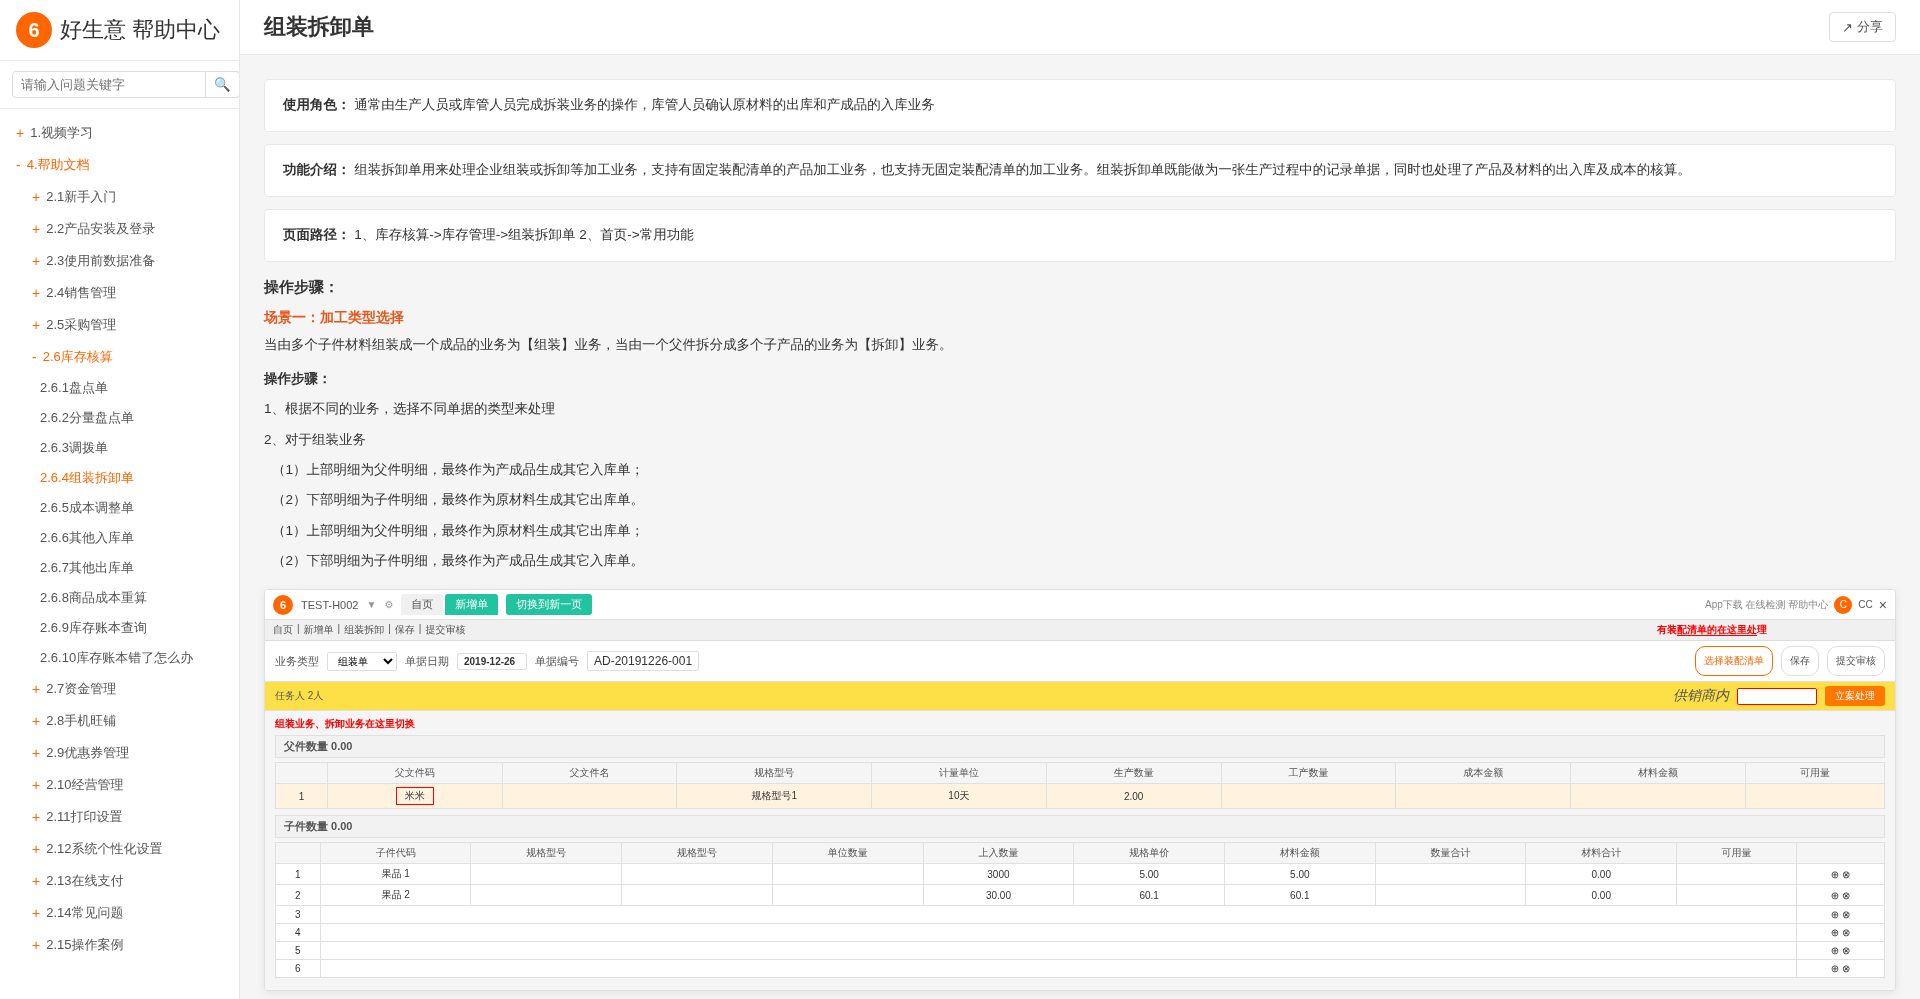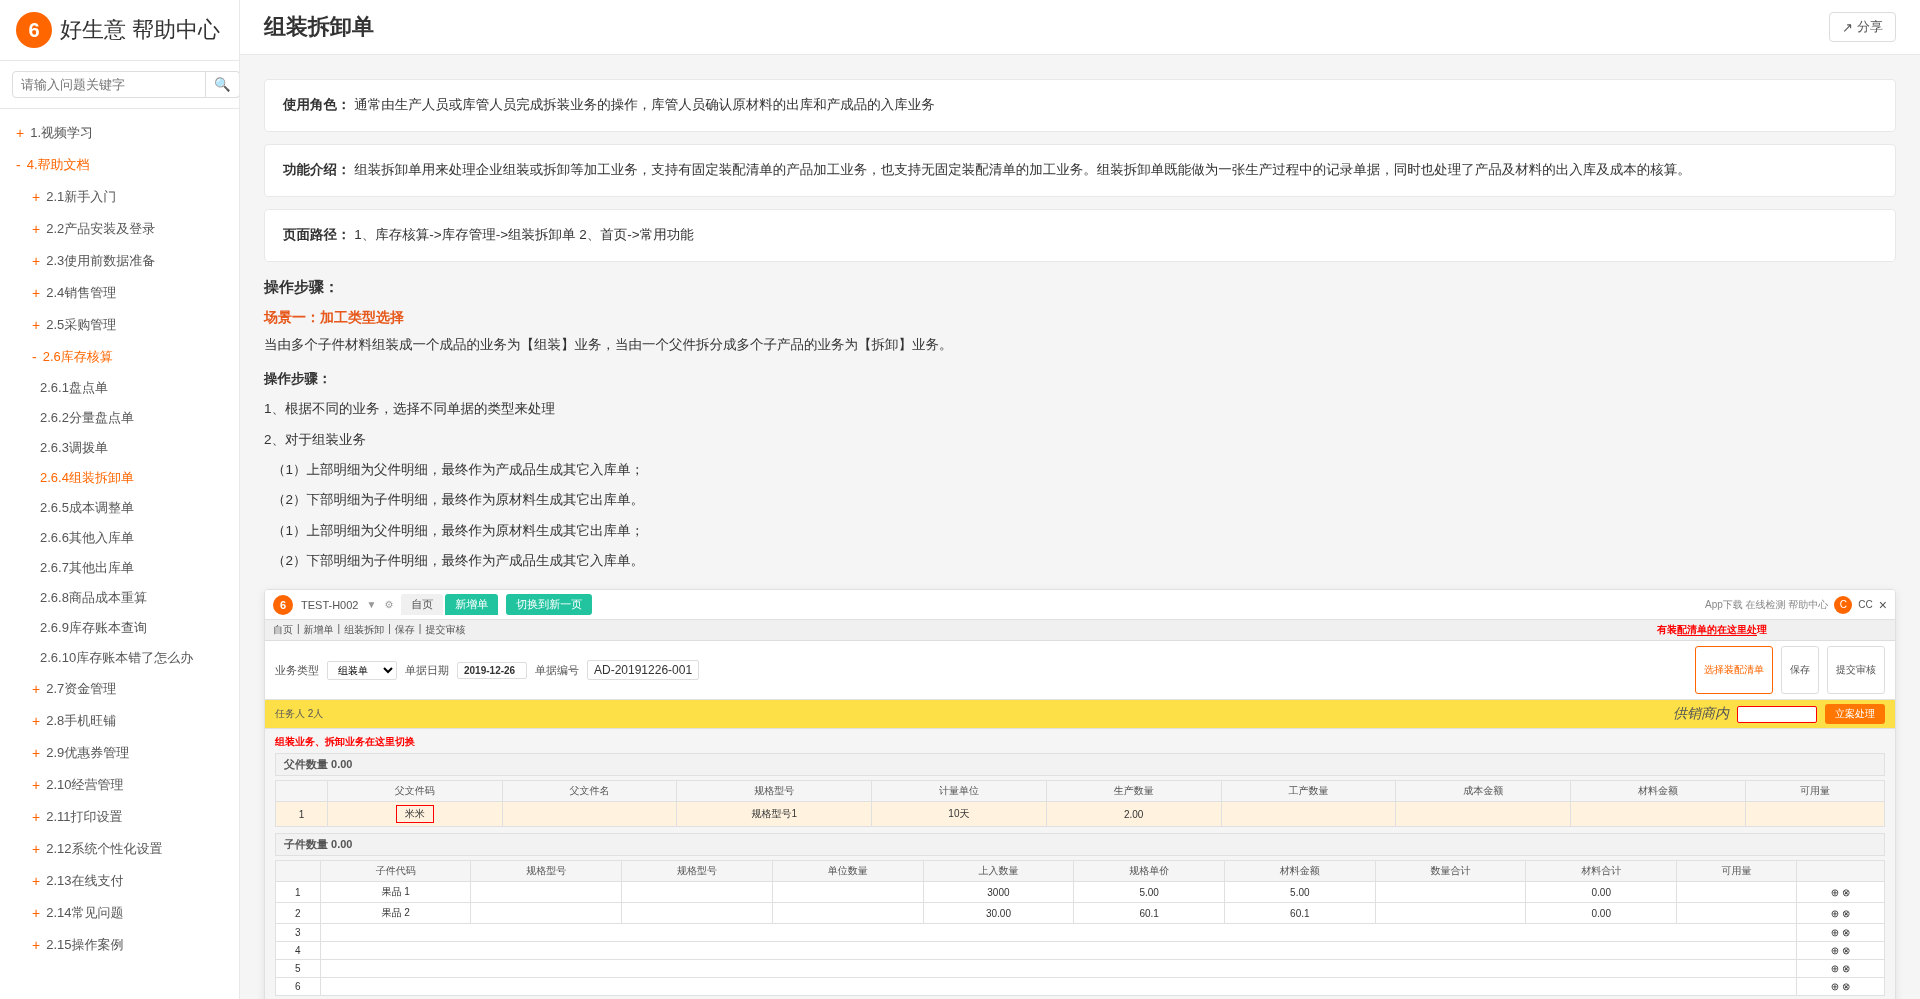--- a/index.html
+++ b/index.html
@@ -134,21 +134,21 @@
       padding: 4px 8px;
       display: flex; align-items: center; justify-content: space-between;
       font-size: 12px;
     }
     .ss-titlebar-left { display: flex; align-items: center; gap: 8px; }
     .ss-logo { width: 20px; height: 20px; background: #f60; border-radius: 50%; color: #fff; font-size: 11px; display: flex; align-items: center; justify-content: center; font-weight: bold; }
     .ss-tabs { display: flex; gap: 2px; }
     .ss-tab { padding: 3px 10px; border-radius: 3px 3px 0 0; font-size: 11px; cursor: pointer; background: #f0f0f0; color: #555; }
     .ss-tab.active { background: #22c4a0; color: #fff; }
     .ss-tab-btn { background: #22c4a0; color: #fff; border: none; border-radius: 3px; padding: 3px 10px; font-size: 11px; cursor: pointer; }
-    .ss-btn-outline { background: #fff; color: #555; border: 1px solid #ddd; border-radius: 3px; padding: 16px 8px; font-size: 11px; cursor: pointer; }
+    .ss-btn-outline { background: #fff; color: #555; border: 1px solid #ddd; border-radius: 10px; padding: 7px 8px; font-size: 11px; cursor: pointer; }
     .ss-btn-orange { background: #ff7700; color: #fff; border: none; border-radius: 3px; padding: 3px 10px; font-size: 11px; cursor: pointer; }
     .ss-field { background: #fff; border: 1px solid #ddd; border-radius: 2px; padding: 2px 6px; font-size: 11px; min-width: 70px; }
     .ss-label { font-size: 11px; color: #555; }
 
     .ss-body { padding: 8px; background: #fafafa; }
     .ss-section-header {
       background: #f2f2f2;
       border: 1px solid #e0e0e0;
       padding: 3px 8px;
       font-size: 11px;

